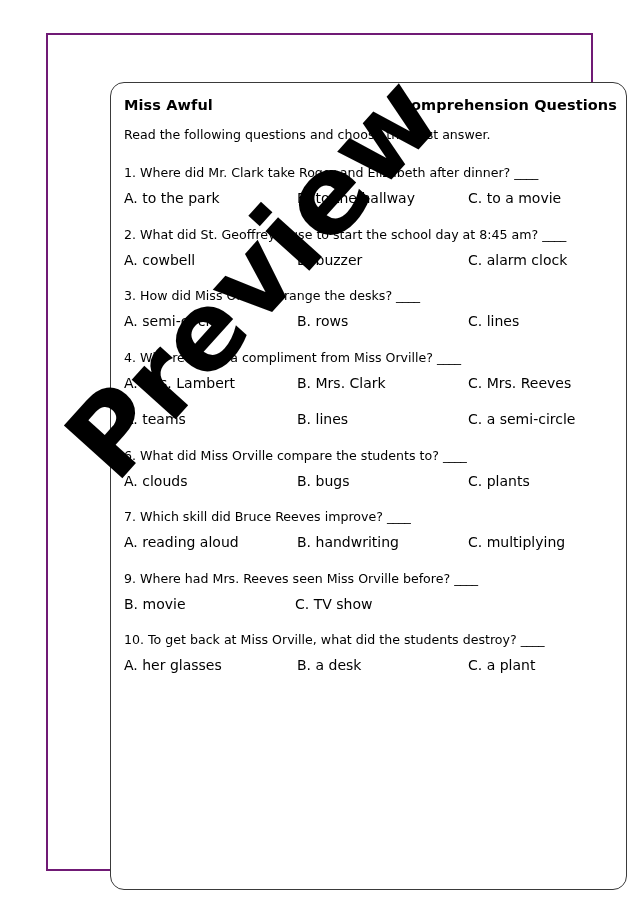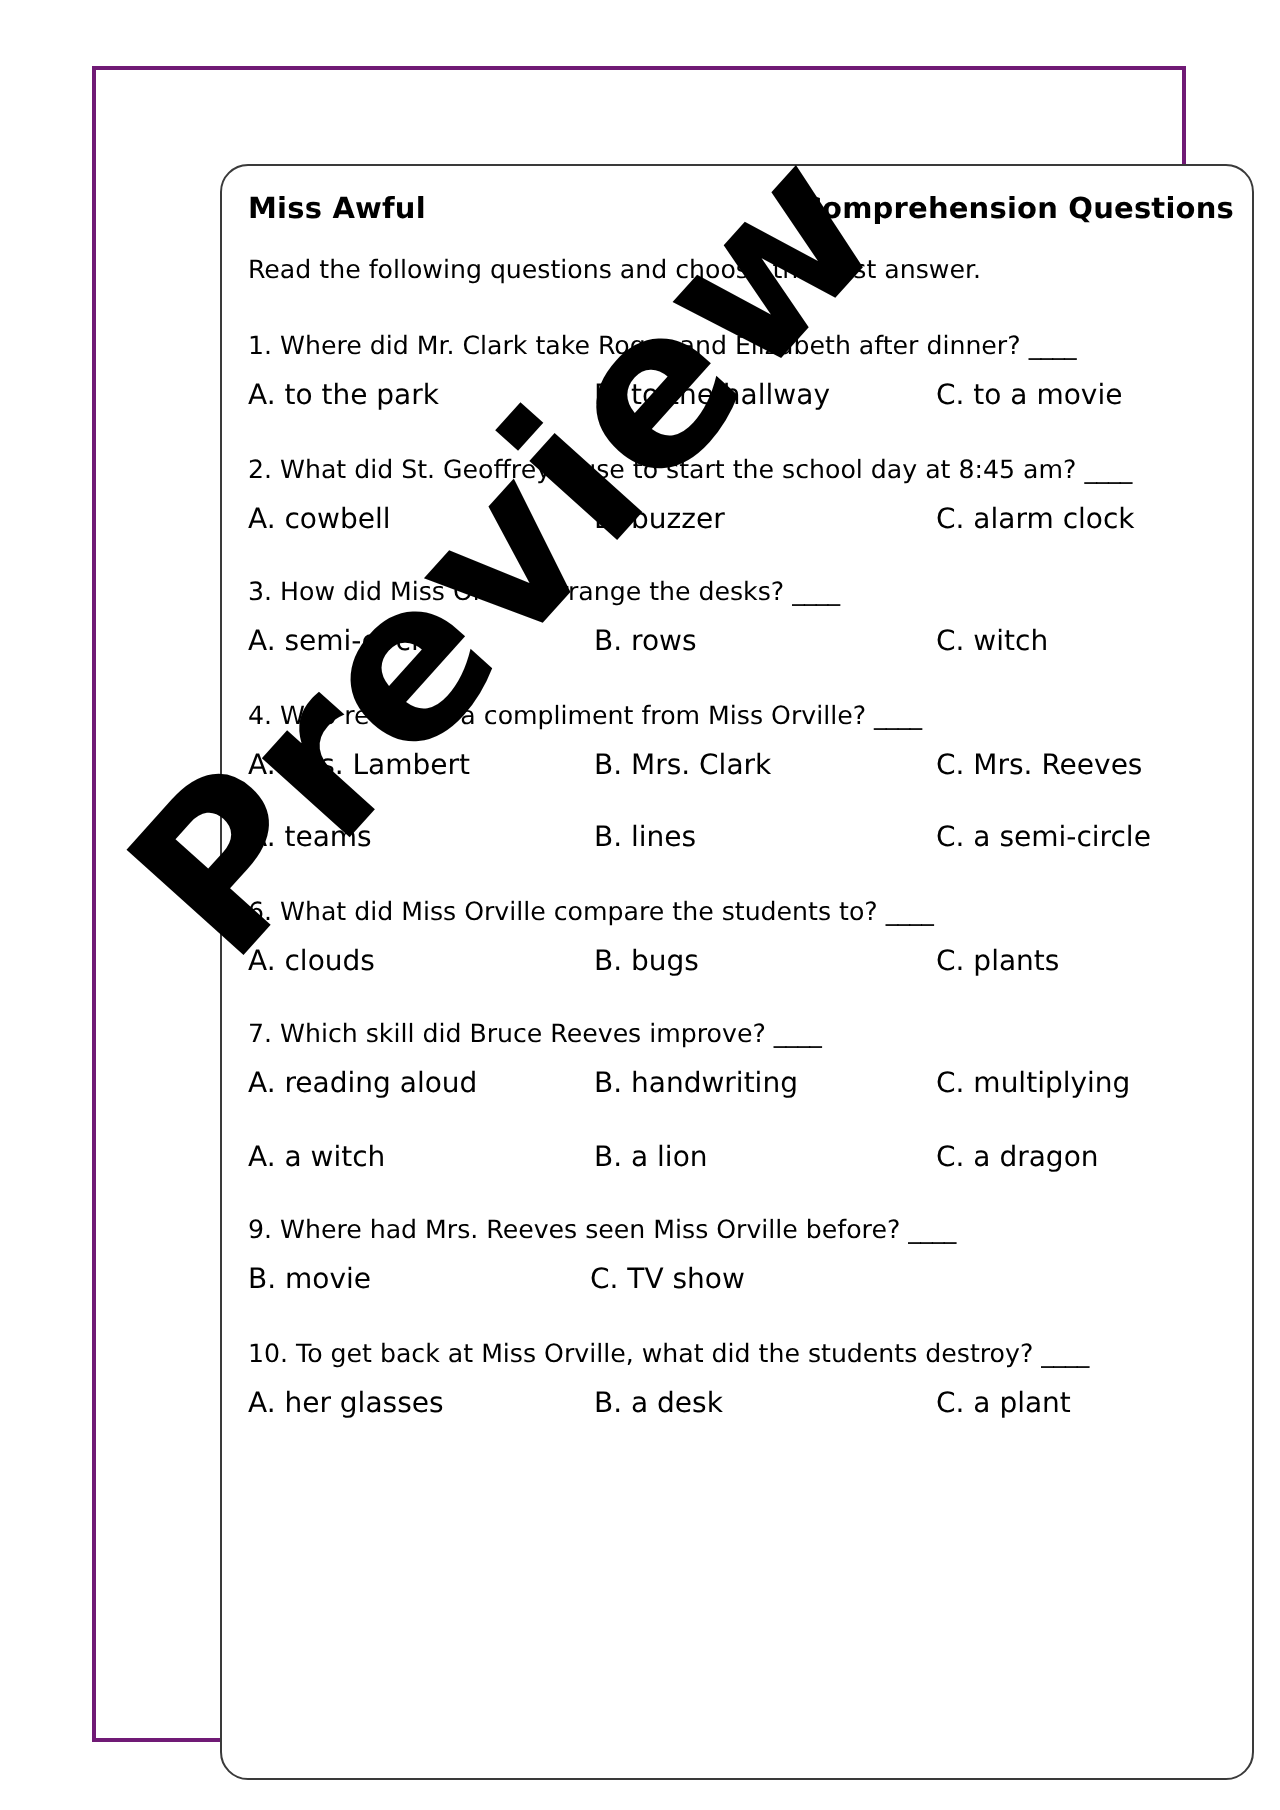--- a/index.html
+++ b/index.html
@@ -160,21 +160,21 @@
               <div class="option opt-a">A. cowbell</div>
               <div class="option opt-b">B. buzzer</div>
               <div class="option opt-c">C. alarm clock</div>
             </div>
           </div>
           <div class="question-block">
             <div class="question-text"><span>3. How did Miss Orville arrange the desks?</span> <span class="blank">____</span></div>
             <div class="options-row">
               <div class="option opt-a">A. semi-circle</div>
               <div class="option opt-b">B. rows</div>
-              <div class="option opt-c">C. witch</div>
+              <div class="option opt-c">C. lines</div>
             </div>
           </div>
           <div class="question-block">
             <div class="question-text"><span>4. Who received a compliment from Miss Orville?</span> <span class="blank">____</span></div>
             <div class="options-row">
               <div class="option opt-a">A. Mrs. Lambert</div>
               <div class="option opt-b">B. Mrs. Clark</div>
               <div class="option opt-c">C. Mrs. Reeves</div>
             </div>
           </div>
@@ -195,25 +195,20 @@
           </div>
           <div class="question-block">
             <div class="question-text"><span>7. Which skill did Bruce Reeves improve?</span> <span class="blank">____</span></div>
             <div class="options-row">
               <div class="option opt-a">A. reading aloud</div>
               <div class="option opt-b">B. handwriting</div>
               <div class="option opt-c">C. multiplying</div>
             </div>
           </div>
           <div class="question-block">
-            <div class="options-row">
-              <div class="option opt-a">A. a witch</div>
-              <div class="option opt-b">B. a lion</div>
-              <div class="option opt-c">C. a dragon</div>
-            </div>
           </div>
           <div class="question-block">
             <div class="question-text"><span>9. Where had Mrs. Reeves seen Miss Orville before?</span> <span class="blank">____</span></div>
             <div class="options-row">
               <div class="option opt-b">B. movie</div>
               <div class="option opt-c">C. TV show</div>
             </div>
           </div>
           <div class="question-block">
             <div class="question-text"><span>10. To get back at Miss Orville, what did the students destroy?</span> <span class="blank">____</span></div>

